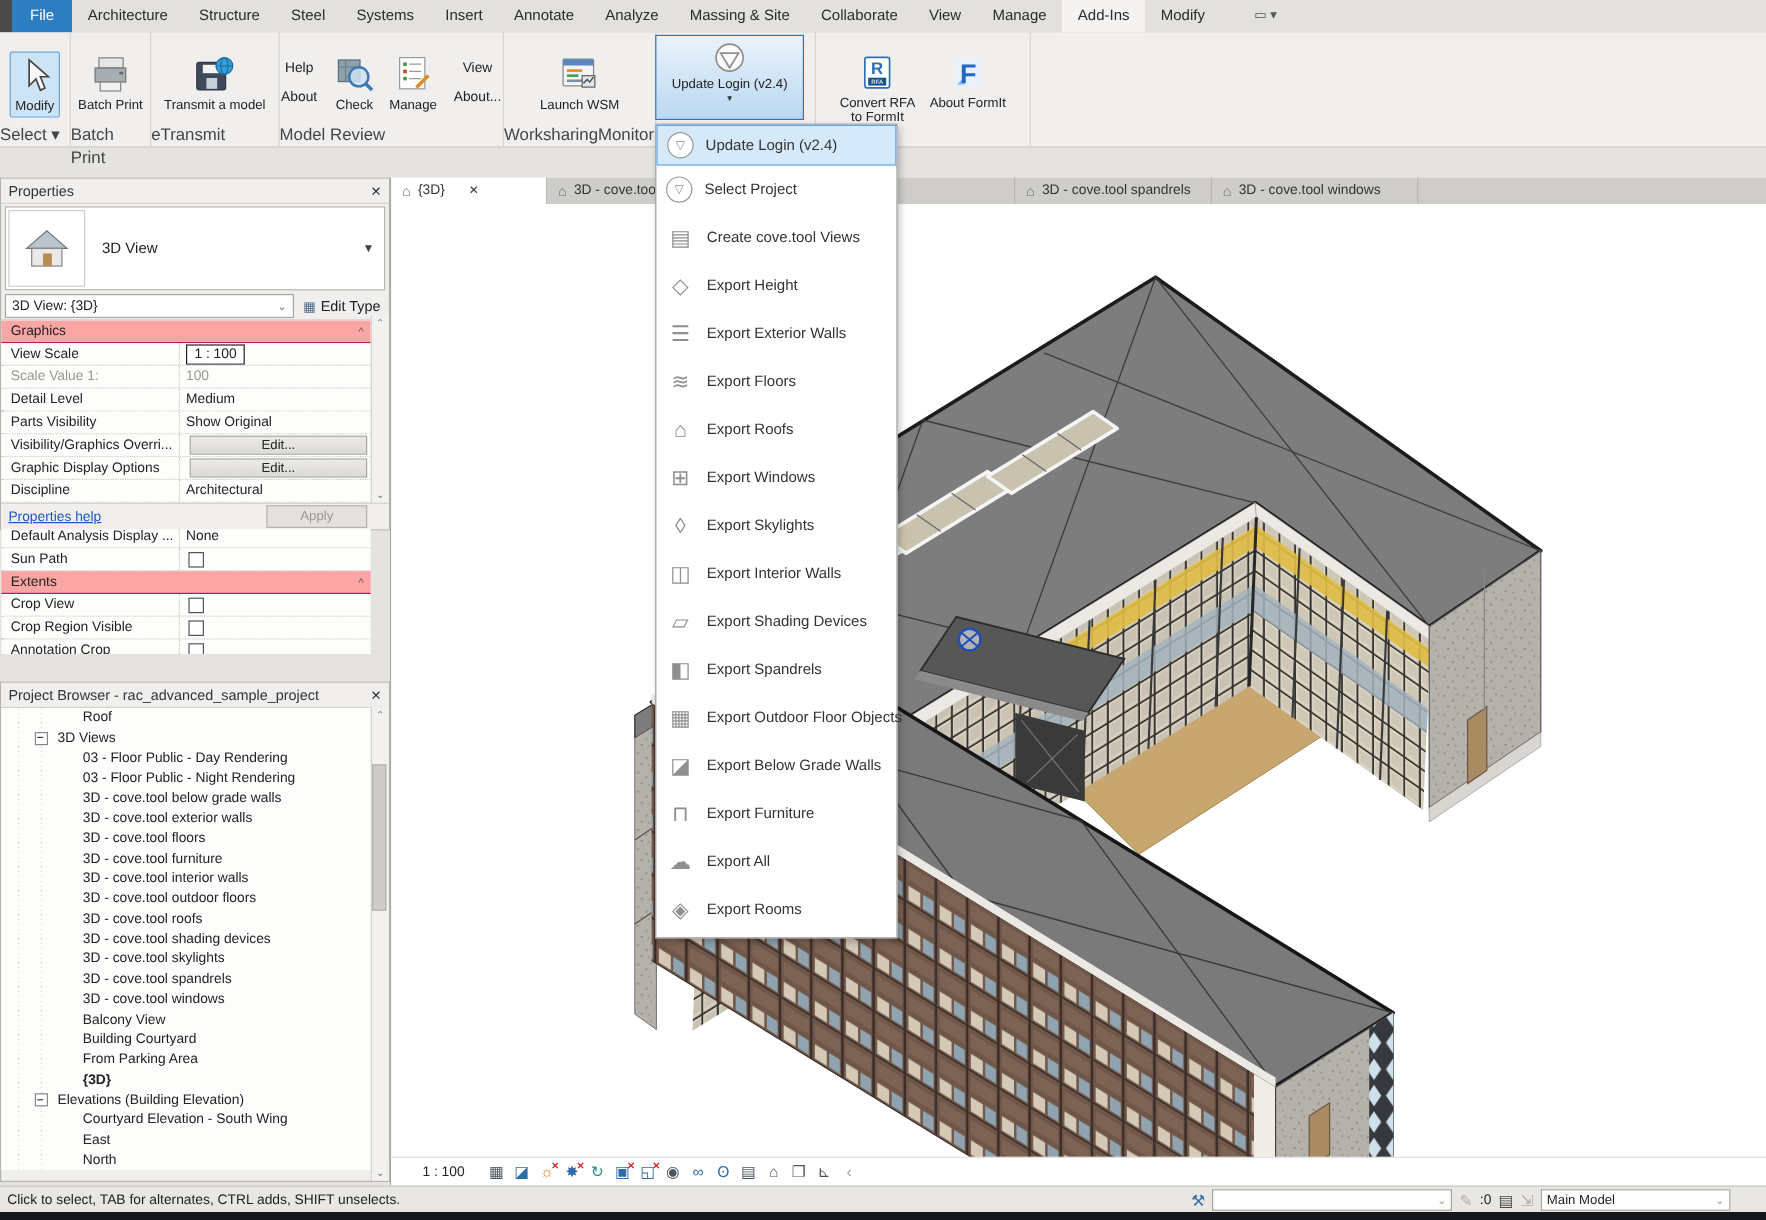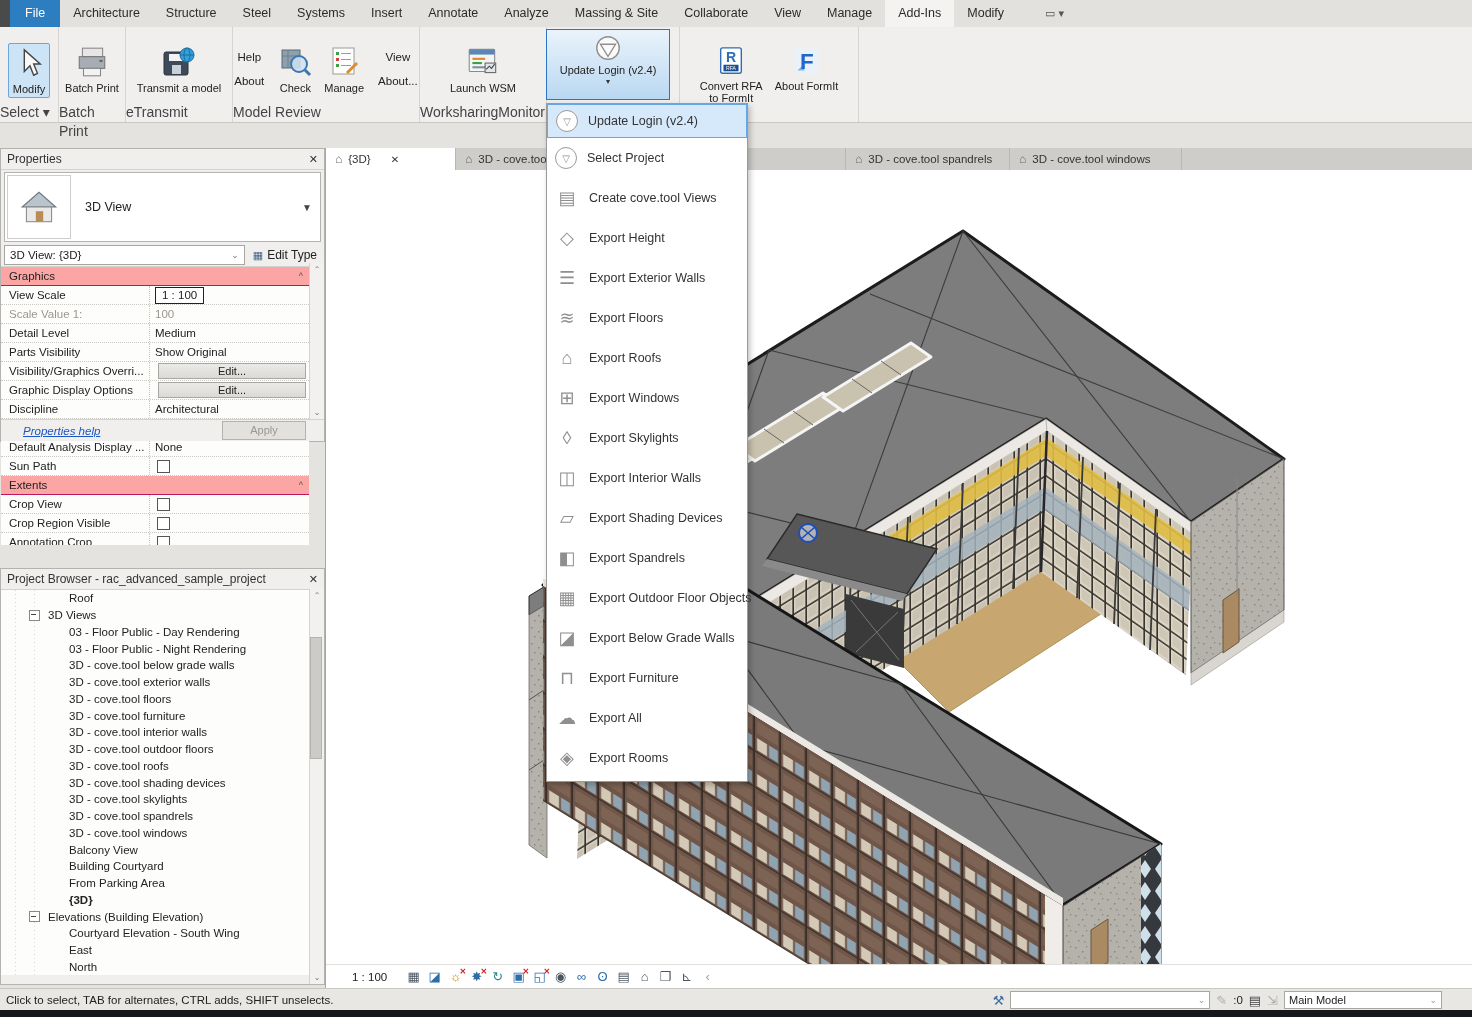--- a/index.html
+++ b/index.html
@@ -45,21 +45,21 @@
   .prow .pv{flex:1;border-left:1px dotted #ccc9c5;height:100%;display:flex;align-items:center;padding-left:5px;color:#222;white-space:nowrap;overflow:hidden;}
   .prow.hdr{background:#fca5a5;border-bottom:1px solid #be185d;}
   .prow.hdr .pl{width:auto;flex:1;color:#222;}
   .prow.hdr .secchev{margin-right:6px;color:#555;font-size:9px;}
   .prow.dim .pl,.prow.dim .pv{color:#9a9792;}
   .pv .boxed{border:1.5px solid #222;background:#fff;padding:0 6px;height:15px;line-height:15px;}
   .pbtn{flex:1;margin:1.5px 3px;background:linear-gradient(#eceae7,#dcdad6);border:1px solid #a8a6a2;text-align:center;font-size:11px;color:#222;line-height:14px;}
   .ckb{width:11px;height:11px;border:1px solid #555;background:#fff;margin-left:2px;}
   .pscroll{position:absolute;right:0;top:114px;bottom:22px;width:15px;background:#f2f1ef;border-left:1px solid #d5d3d0;display:flex;flex-direction:column;justify-content:space-between;align-items:center;font-size:8px;color:#777;padding:2px 0;box-sizing:border-box;}
   .helprow{position:absolute;left:0;bottom:0;width:100%;height:22px;border-top:1px solid #d5d3d0;display:flex;align-items:center;background:#f0efed;box-sizing:border-box;}
-  .plink{font-size:11.5px;color:#1a56c4;text-decoration:underline;margin-left:22px;font-style:italic;}
+  .plink{font-size:11.5px;color:#1a56c4;text-decoration:underline;margin-left:6px;}
   .applybtn{margin-left:auto;margin-right:18px;width:82px;height:17px;background:#e3e1de;border:1px solid #b5b3b0;color:#9a9792;font-size:11px;text-align:center;line-height:17px;}
   
   .tree{position:relative;height:385px;overflow:hidden;background:#fdfdfc;margin-right:15px;
         background-image:repeating-linear-gradient(to bottom,#d8d6d2 0 1px,transparent 1px 4px),repeating-linear-gradient(to bottom,#d8d6d2 0 1px,transparent 1px 4px);
         background-size:1px 100%,1px 100%;background-position:14px 0,33px 0;background-repeat:no-repeat;}
   .trow{height:16.75px;display:flex;align-items:center;font-size:11.5px;color:#222;white-space:nowrap;}
   .trow .expbox{width:9px;height:9px;border:1px solid #888;background:#fff;margin-left:28px;margin-right:8px;position:relative;flex:none;}
   .trow .expbox::before{content:"";position:absolute;left:1px;top:3.5px;width:5px;height:1px;background:#444;}
   .trow.lvl1 .tl{}
   .trow.lvl2{padding-left:68px;}

